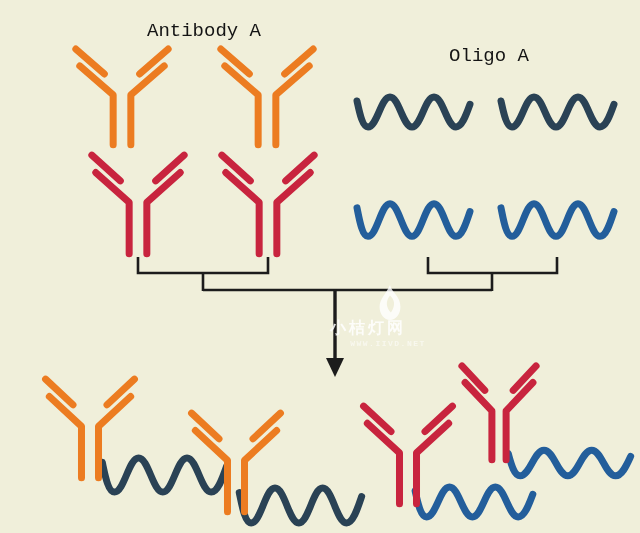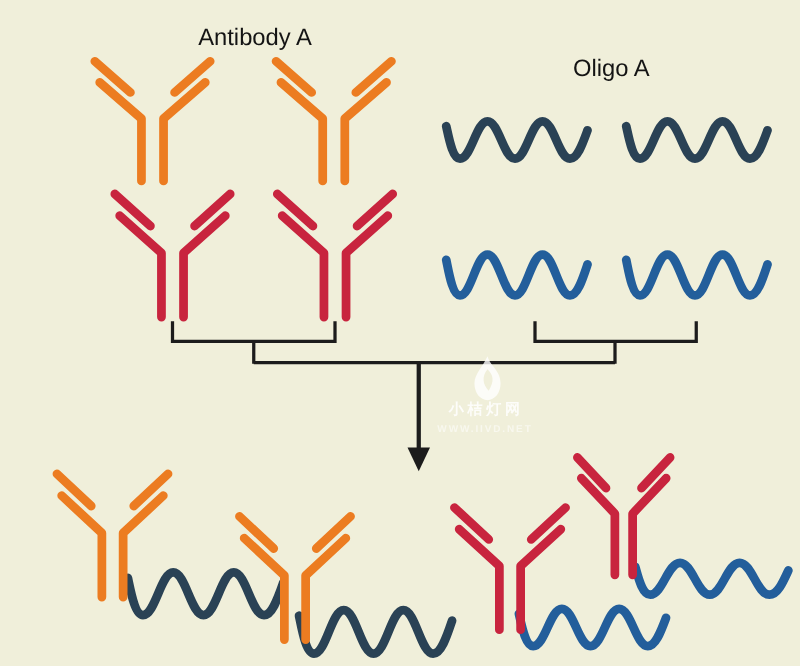--- a/index.html
+++ b/index.html
@@ -1,37 +1,37 @@
 <!DOCTYPE html>
 <html style="--background: #f0efda; --orange: #ec7c21; --red: #c8243e; --navy: #2a4255; --blue: #235e9b; --line: #1c1c1c; --watermark: #ffffff;"><head>
 <meta charset="utf-8">
 <title>Antibody–Oligo Conjugation Diagram</title>
 <style>
   html,body { margin:0; padding:0; }
   .stage {
     position:relative; width:640px; height:533px;
     background:var(--background,#f0efda);
     overflow:hidden;
-    font-family:Liberation Sans, sans-serif;
+    font-family:Liberation Mono, monospace;
   }
   .lbl {
     position:absolute; transform:translate(-50%,-50%);
     font-size:19px; color:#141414; white-space:nowrap;
   }
   svg.shape { position:absolute; overflow:visible; display:block; }
   .shape { stroke:currentColor; fill:none; stroke-width:7;
            stroke-linecap:round; stroke-linejoin:round; }
   .orange { color:var(--orange,#ec7c21); }
   .red    { color:var(--red,#c8243e); }
   .navy   { color:var(--navy,#2a4255); }
   .blue   { color:var(--blue,#235e9b); }
   .lines  { position:absolute; left:0; top:0; }
   .wm-name {
-    position:absolute; left:389px; top:328px; transform:translate(-50%,-50%);
-    font-size:12px; font-weight:bold; letter-spacing:3px;
+    position:absolute; left:368px; top:328px; transform:translate(-50%,-50%);
+    font-size:16px; font-weight:bold; letter-spacing:3px;
     color:rgba(255,255,255,0.85); white-space:nowrap;
   }
   .wm-url {
     position:absolute; left:388px; top:343px; transform:translate(-50%,-50%);
     font-size:8px; font-weight:bold; letter-spacing:1.5px;
     color:rgba(255,255,255,0.55); white-space:nowrap;
   }
 </style>
 </head>
 <body>

